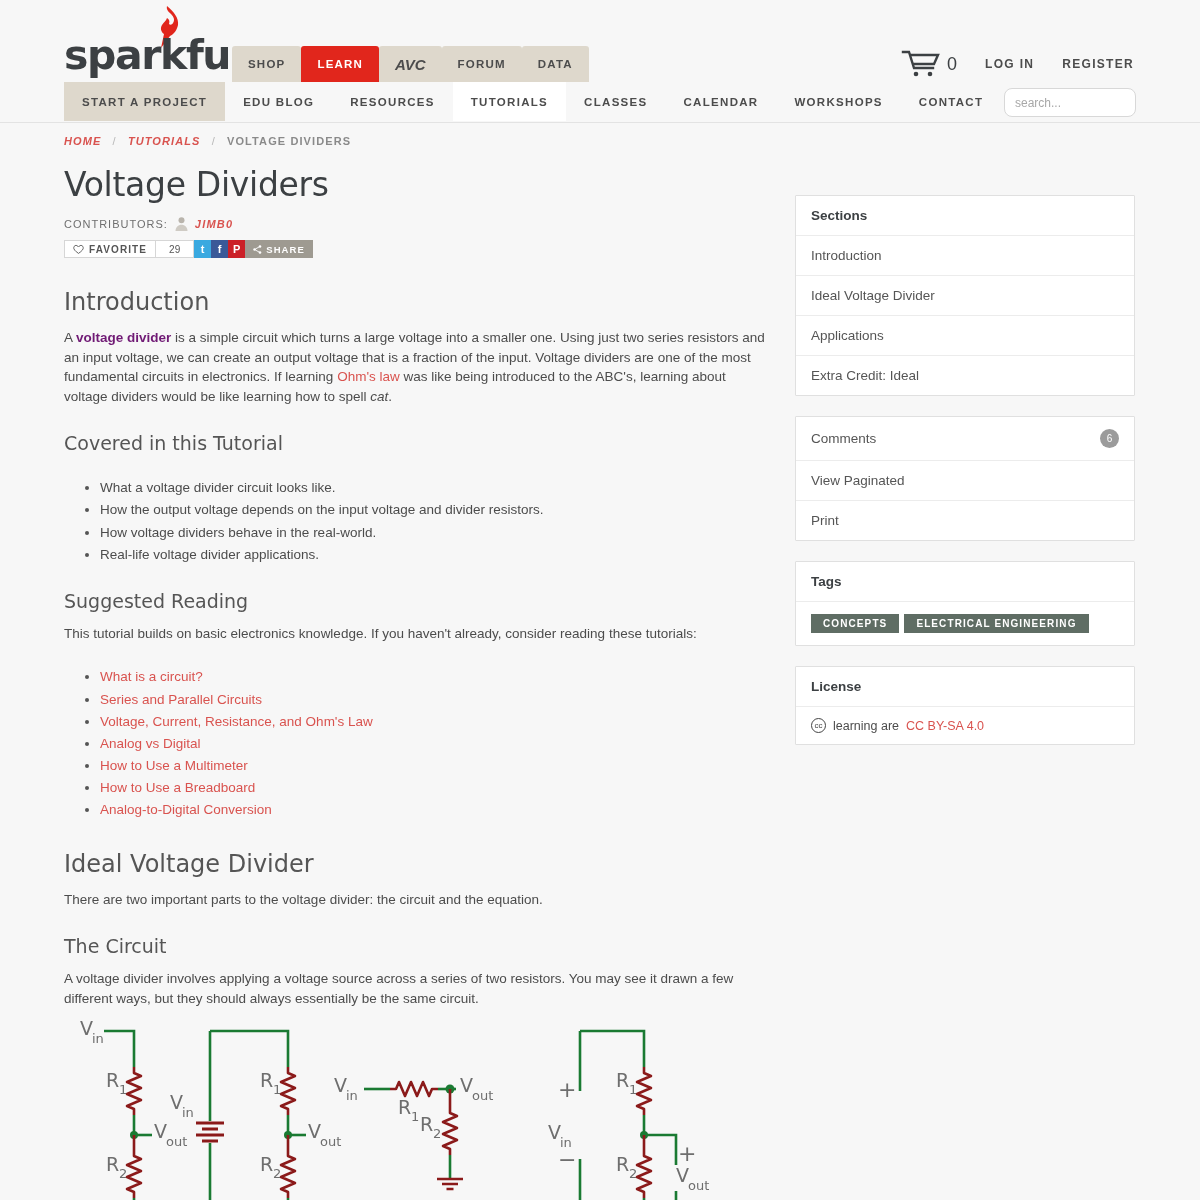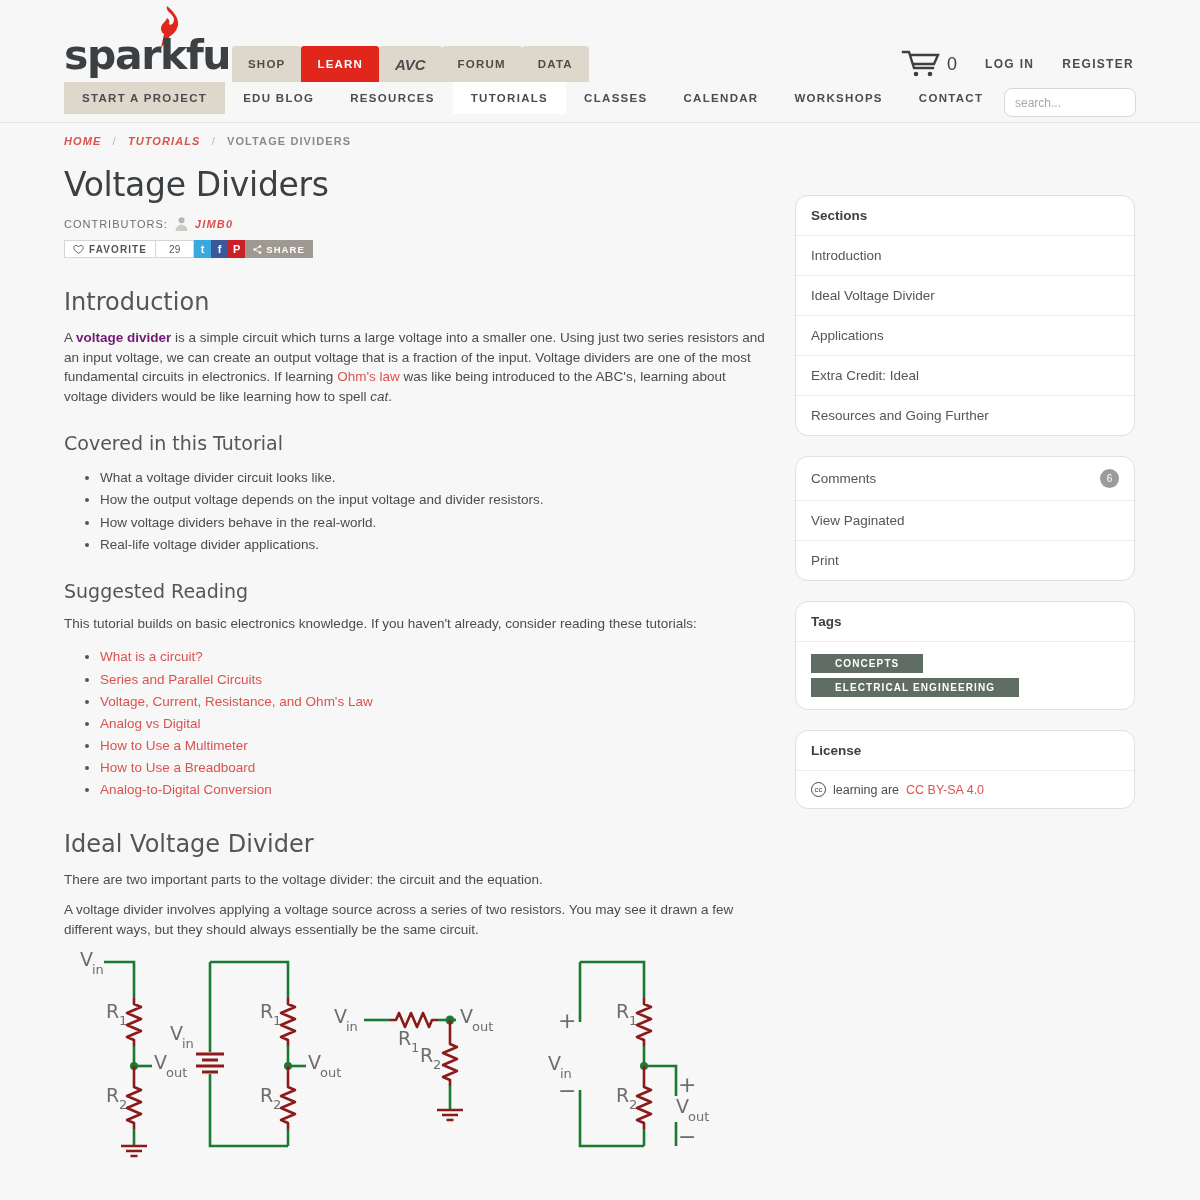--- a/index.html
+++ b/index.html
@@ -38,21 +38,21 @@
   .cart { display:flex; align-items:center; gap:6px; }
   .cart-count { font-size:18px; color:#3c4043; }
   .userlink { font-size:12px; font-weight:bold; letter-spacing:1.3px; color:#4c4c4c; }
 
   .redrule { position:absolute; left:64px; right:64px; top:82px; height:2px; background:#c8322b; }
 
   
   .subnav { position:relative; height:41px; background:#f7f7f7; border-bottom:1px solid #e3e3e3; }
   .subnav-inner { position:absolute; left:64px; top:0; display:flex; height:41px; }
   .snav {
-    display:flex; align-items:center; padding:0 18px; height:32px;
+    display:flex; align-items:center; padding:0 18px; height:39px;
     font-size:11.5px; font-weight:bold; letter-spacing:1.3px; color:#4c4c4c;
   }
   .snav.tan { background:#ded8cc; }
   .snav.white { background:#ffffff; }
   .searchbox {
     position:absolute; right:64px; top:6px; width:132px; height:29px;
     border:1px solid #d8d8d8; border-radius:8px; background:#fff;
     font-size:12px; color:#a8a8a8; padding:0 10px;
     display:flex; align-items:center;
   }
@@ -98,41 +98,41 @@
     font-size:24px; font-weight:normal; color:#555; margin:30px 0 12px 0;
     font-family:"DejaVu Sans", sans-serif;
   }
   h3.sub {
     font-size:19px; font-weight:normal; color:#555; margin:26px 0 12px 0;
     font-family:"DejaVu Sans", sans-serif;
   }
   p.body { font-size:13.5px; line-height:1.45; color:#4c4c4c; margin:0 0 11px 0; }
   p.body b { color:#701a75; }
   a.red { color:#d9534f; text-decoration:none; }
-  ul.bul { margin:14px 0 6px 0; padding-left:36px; }
+  ul.bul { margin:24px 0 6px 0; padding-left:36px; }
   ul.bul li { font-size:13.5px; line-height:1.42; margin-bottom:3px; }
   ul.bul li::marker { color:#555; }
   ul.links li a { color:#d9534f; text-decoration:none; }
 
   
-  .panel { background:#fff; border:1px solid #e0e0e0; border-radius:13px; margin-bottom:20px; }
+  .panel { background:#fff; border:1px solid #e0e0e0; border-radius:1px; margin-bottom:20px; }
   .prow {
     padding:12px 15px; font-size:13.5px; color:#555;
     border-bottom:1px solid #ececec; display:flex; align-items:center; justify-content:space-between;
   }
   .prow:last-child { border-bottom:none; }
   .prow.head { font-weight:bold; color:#3c4043; font-size:13.5px; }
   .badge {
     background:#9b9b9b; color:#fff; border-radius:10px;
     font-size:10px; min-width:19px; height:19px; display:flex; align-items:center; justify-content:center; padding:0 6px;
   }
   .tagrow { padding:12px 15px; display:flex; gap:5px; flex-wrap:wrap; }
   .tag {
     background:#5f6d64; color:#fff; font-size:10px; font-weight:bold; letter-spacing:1.1px;
-    padding:4px 24px;
+    padding:4px 12px;
   }
   .licrow { padding:11px 15px; display:flex; align-items:center; gap:7px; font-size:12.5px; color:#4c4c4c; }
   .ccicon { width:15px; height:15px; border:1.4px solid #444; border-radius:50%; display:flex; align-items:center; justify-content:center; font-size:8px; color:#444; }
 
   .schematic { margin:10px 0 0 0; }
 </style>
 </head>
 <body>
 
 <div class="topbar">
@@ -247,20 +247,21 @@
       <li><a class="red">Voltage, Current, Resistance, and Ohm's Law</a></li>
       <li><a class="red">Analog vs Digital</a></li>
       <li><a class="red">How to Use a Multimeter</a></li>
       <li><a class="red">How to Use a Breadboard</a></li>
       <li><a class="red">Analog-to-Digital Conversion</a></li>
     </ul>
 
     <h2 class="sec">Ideal Voltage Divider</h2>
     <p class="body">There are two important parts to the voltage divider: the circuit and the equation.</p>
 
+    <h3 class="sub">The Circuit</h3>
     <p class="body">A voltage divider involves applying a voltage source across a series of two resistors. You may see it drawn a few different ways, but they should always essentially be the same circuit.</p>
 
     <div class="schematic">
       <svg width="706" height="215" viewBox="0 0 706 215">
         <defs>
           <g id="res-v">
             <path d="M0 0 L0 6 L7 9 L-7 15 L7 21 L-7 27 L7 33 L-7 39 L0 42 L0 48" fill="none" stroke="#8b1a1a" stroke-width="2.6" stroke-linejoin="round"></path>
           </g>
           <g id="res-h">
             <path d="M0 0 L6 0 L9 -7 L15 7 L21 -7 L27 7 L33 -7 L39 7 L42 0 L48 0" fill="none" stroke="#8b1a1a" stroke-width="2.6" stroke-linejoin="round"></path>
@@ -363,21 +364,20 @@
   </div>
 
   <div class="sidebar">
 
     <div class="panel">
       <div class="prow head">Sections</div>
       <div class="prow">Introduction</div>
       <div class="prow">Ideal Voltage Divider</div>
       <div class="prow">Applications</div>
       <div class="prow">Extra Credit: Ideal</div>
-      <div class="prow">Resources and Going Further</div>
     </div>
 
     <div class="panel">
       <div class="prow">
         <span>Comments</span>
         <span class="badge">6</span>
       </div>
       <div class="prow">View Paginated</div>
       <div class="prow">Print</div>
     </div>

